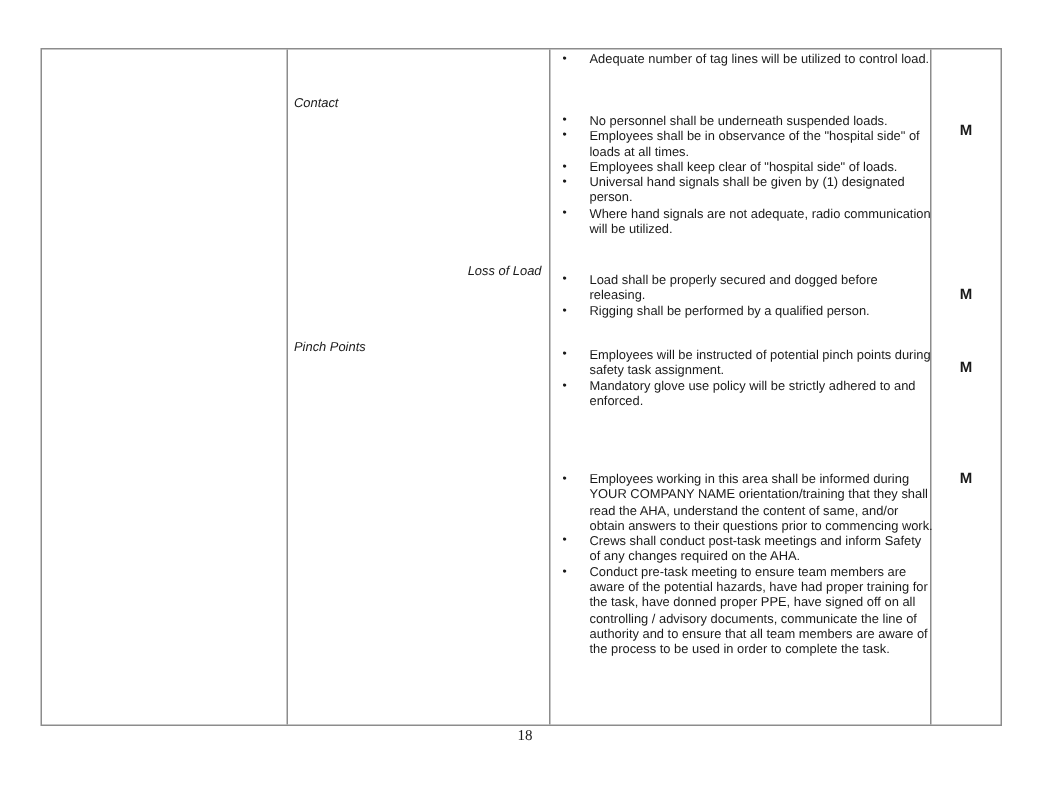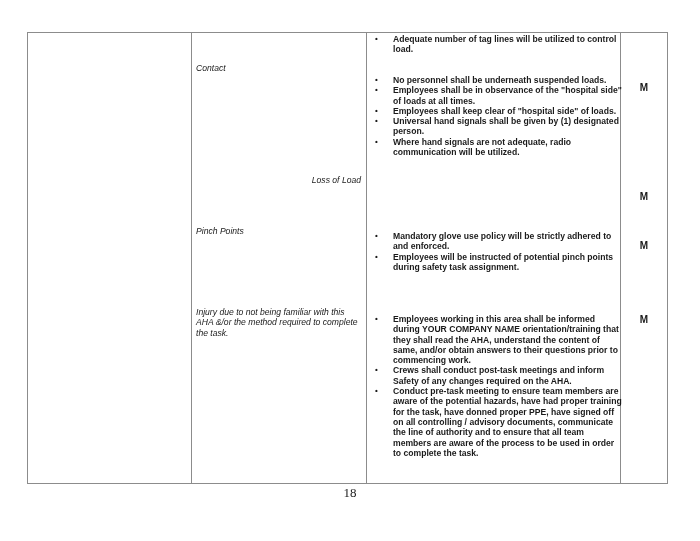--- a/index.html
+++ b/index.html
@@ -1,24 +1,24 @@
 <!DOCTYPE html>
 <html><head>
 <meta charset="utf-8">
 <style>
   html, body { margin:0; padding:0; background:#ffffff; }
   body { width:700px; height:541px; position:relative; overflow:hidden; font-family:"Liberation Sans", sans-serif; color:#1a1a1a; }
   .table { position:absolute; left:27px; top:32px; width:641px; height:452px; border:1.5px solid #8c8c8c; box-sizing:border-box; }
   .vline { position:absolute; top:0; bottom:0; width:0; border-left:1.5px solid #8c8c8c; }
   .hazard { position:absolute; left:168px; font-size:8.6px; line-height:10.3px; width:165px;font-style:italic; }
-  .ctrl { position:absolute; left:345px; width:250px; margin:0; padding:0; list-style:none; font-size:8.6px; line-height:10.3px;font-weight:bold; }
+  .ctrl { position:absolute; left:345px; width:250px; margin:0; padding:0; list-style:none; font-size:8.6px; line-height:10.3px; }
   .ctrl li { position:relative; padding-left:20px; }
   .ctrl li::before { content:"\2022"; position:absolute; left:2px; top:0; font-size:8px; }
   .risk { position:absolute; left:593px; width:46px; text-align:center; font-weight:bold; font-size:10px; }
-  .pagenum { position:absolute; left:330px; top:485px; width:40px; text-align:center; font-family:"Liberation Serif", serif; font-size:13px; }
+  .pagenum { position:absolute; left:330px; top:485px; width:40px; text-align:center; font-family:"Liberation Serif", serif; font-size:10px; }
 </style>
 </head>
 <body>
 
 <div class="table">
   <div class="vline" style="left:163px;"></div>
   <div class="vline" style="left:338px;"></div>
   <div class="vline" style="left:592px;"></div>
 
   <ul class="ctrl" style="top:1px;">
@@ -29,30 +29,33 @@
   <ul class="ctrl" style="top:42px;">
     <li>No personnel shall be underneath suspended loads.</li>
     <li>Employees shall be in observance of the "hospital side" of loads at all times.</li>
     <li>Employees shall keep clear of "hospital side" of loads.</li>
     <li>Universal hand signals shall be given by (1) designated person.</li>
     <li>Where hand signals are not adequate, radio communication will be utilized.</li>
   </ul>
   <div class="risk" style="top:49px;">M</div>
 
   <div class="hazard" style="top:142px;text-align:right;">Loss of Load</div>
+  <ul class="ctrl" style="top:148px;">
+    <li>Load shall be properly secured and dogged before releasing.</li>
+    <li>Rigging shall be performed by a qualified person.</li>
+  </ul>
   <div class="risk" style="top:158px;">M</div>
 
   <div class="hazard" style="top:193px;">Pinch Points</div>
   <ul class="ctrl" style="top:198px;">
+    <li>Employees will be instructed of potential pinch points during safety task assignment.</li>
     <li>Mandatory glove use policy will be strictly adhered to and enforced.</li>
-    <li>Employees will be instructed of potential pinch points during safety task assignment.</li>
   </ul>
   <div class="risk" style="top:207px;">M</div>
 
-  <div class="hazard" style="top:274px;">Injury due to not being familiar with this AHA &amp;/or the method required to complete the task.</div>
   <ul class="ctrl" style="top:281px;">
     <li>Employees working in this area shall be informed during YOUR COMPANY NAME orientation/training that they shall read the AHA, understand the content of same, and/or obtain answers to their questions prior to commencing work.</li>
     <li>Crews shall conduct post-task meetings and inform Safety of any changes required on the AHA.</li>
     <li>Conduct pre-task meeting to ensure team members are aware of the potential hazards, have had proper training for the task, have donned proper PPE, have signed off on all controlling / advisory documents, communicate the line of authority and to ensure that all team members are aware of the process to be used in order to complete the task.</li>
   </ul>
   <div class="risk" style="top:281px;">M</div>
 </div>
 
 <div class="pagenum">18</div>
 

